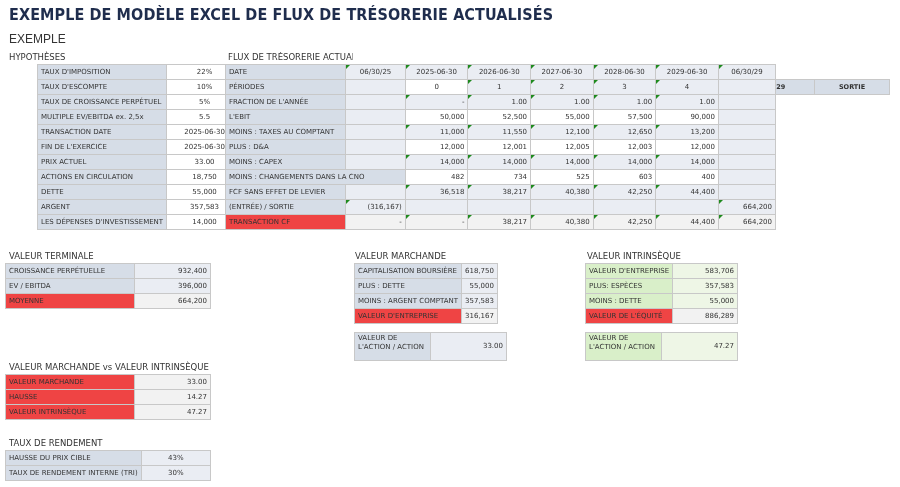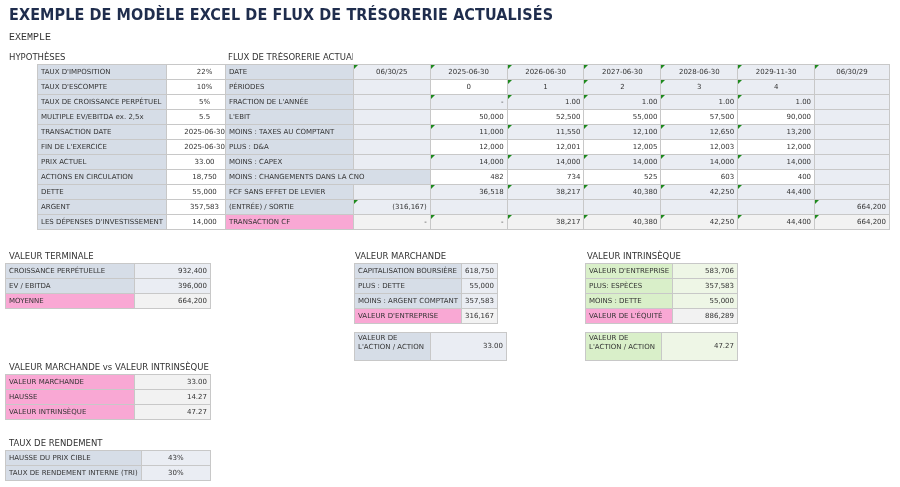--- a/index.html
+++ b/index.html
@@ -1,29 +1,29 @@
 <!DOCTYPE html>
 <html><head>
 <meta charset="utf-8">
 <style>
   html, body { margin:0; padding:0; background:#ffffff; }
   body { width:900px; height:487px; position:relative; overflow:hidden;
          font-family:"Liberation Sans", sans-serif; color:#333; }
   .abs { position:absolute; }
   .title { left:9px; top:6px; font-size:15.5px; font-weight:bold; color:#1f2d4d; letter-spacing:0.1px;
            font-family:"DejaVu Sans", sans-serif; white-space:nowrap; transform:scaleX(0.93); transform-origin:left; }
-  .subtitle { left:9px; top:32px; font-size:10px; color:#333; font-family:Liberation Mono, monospace; }
+  .subtitle { left:9px; top:32px; font-size:12px; color:#333; font-family:Liberation Sans, sans-serif; }
   .sec { font-size:8.5px; color:#333; white-space:nowrap; font-family:"DejaVu Sans", sans-serif; }
   table.grid { border-collapse:collapse; position:absolute; font-size:7px; font-family:"DejaVu Sans", sans-serif; }
   table.grid td { border:1px solid #c8c8c8; height:14px; padding:0 3px; white-space:nowrap; overflow:hidden;
                   line-height:13px; position:relative; }
   .lbl { background:#d6dde7; color:#333; }
   .val { background:#eaedf3; }
   .w { background:#ffffff; }
-  .g { background:#f9a8d4; }
+  .g { background:#ef4444; }
   .gl { background:#f2f2f2; }
   .grn { background:#d9efc9; }
   .c { text-align:center; }
   .r { text-align:right; }
   .hdr { background:#d6dde7; font-weight:bold; text-align:center; font-size:6.5px; }
   .tri::before { content:""; position:absolute; left:0; top:0; border-top:4px solid #1e8a1e; border-right:4px solid transparent; }
   .wrap { white-space:normal !important; line-height:9px !important; vertical-align:top; padding-top:1px !important; }
 </style>
 </head>
 <body>
@@ -101,40 +101,40 @@
         <td class="hdr">ENTRÉE</td>
         <td class="hdr tri">2025</td>
         <td class="hdr tri">2026</td>
         <td class="hdr tri">2027</td>
         <td class="hdr tri">2028</td>
         <td class="hdr tri">2029</td>
         <td class="hdr">SORTIE</td>
       </tr>
   </tbody>
 </table>
-<table class="grid" style="left:225px;top:64px;width:665px;padding-left:14px;">
+<table class="grid" style="left:225px;top:64px;width:551px;padding-left:14px;">
   <colgroup>
     <col style="width:128px">
     <col style="width:77px">
       <col style="width:77px">
       <col style="width:77px">
       <col style="width:77px">
     <col style="width:77px">
       <col style="width:77px">
       <col style="width:75px">
   </colgroup>
   <tbody id="dcf-body">
       <tr>
         <td class="lbl">DATE</td>
         <td class="val c tri">06/30/25</td>
         <td class="val c tri">2025-06-30</td>
         <td class="val c tri">2026-06-30</td>
         <td class="val c tri">2027-06-30</td>
         <td class="val c tri">2028-06-30</td>
-        <td class="val c tri">2029-11-30</td>
+        <td class="val c tri">2029-06-30</td>
         <td class="val c tri">06/30/29</td>
       </tr>
       <tr>
         <td class="lbl">PÉRIODES</td>
         <td class="val c"></td>
         <td class="w c">0</td>
         <td class="val c tri">1</td>
         <td class="val c tri">2</td>
         <td class="val c tri">3</td>
         <td class="val c tri">4</td>

